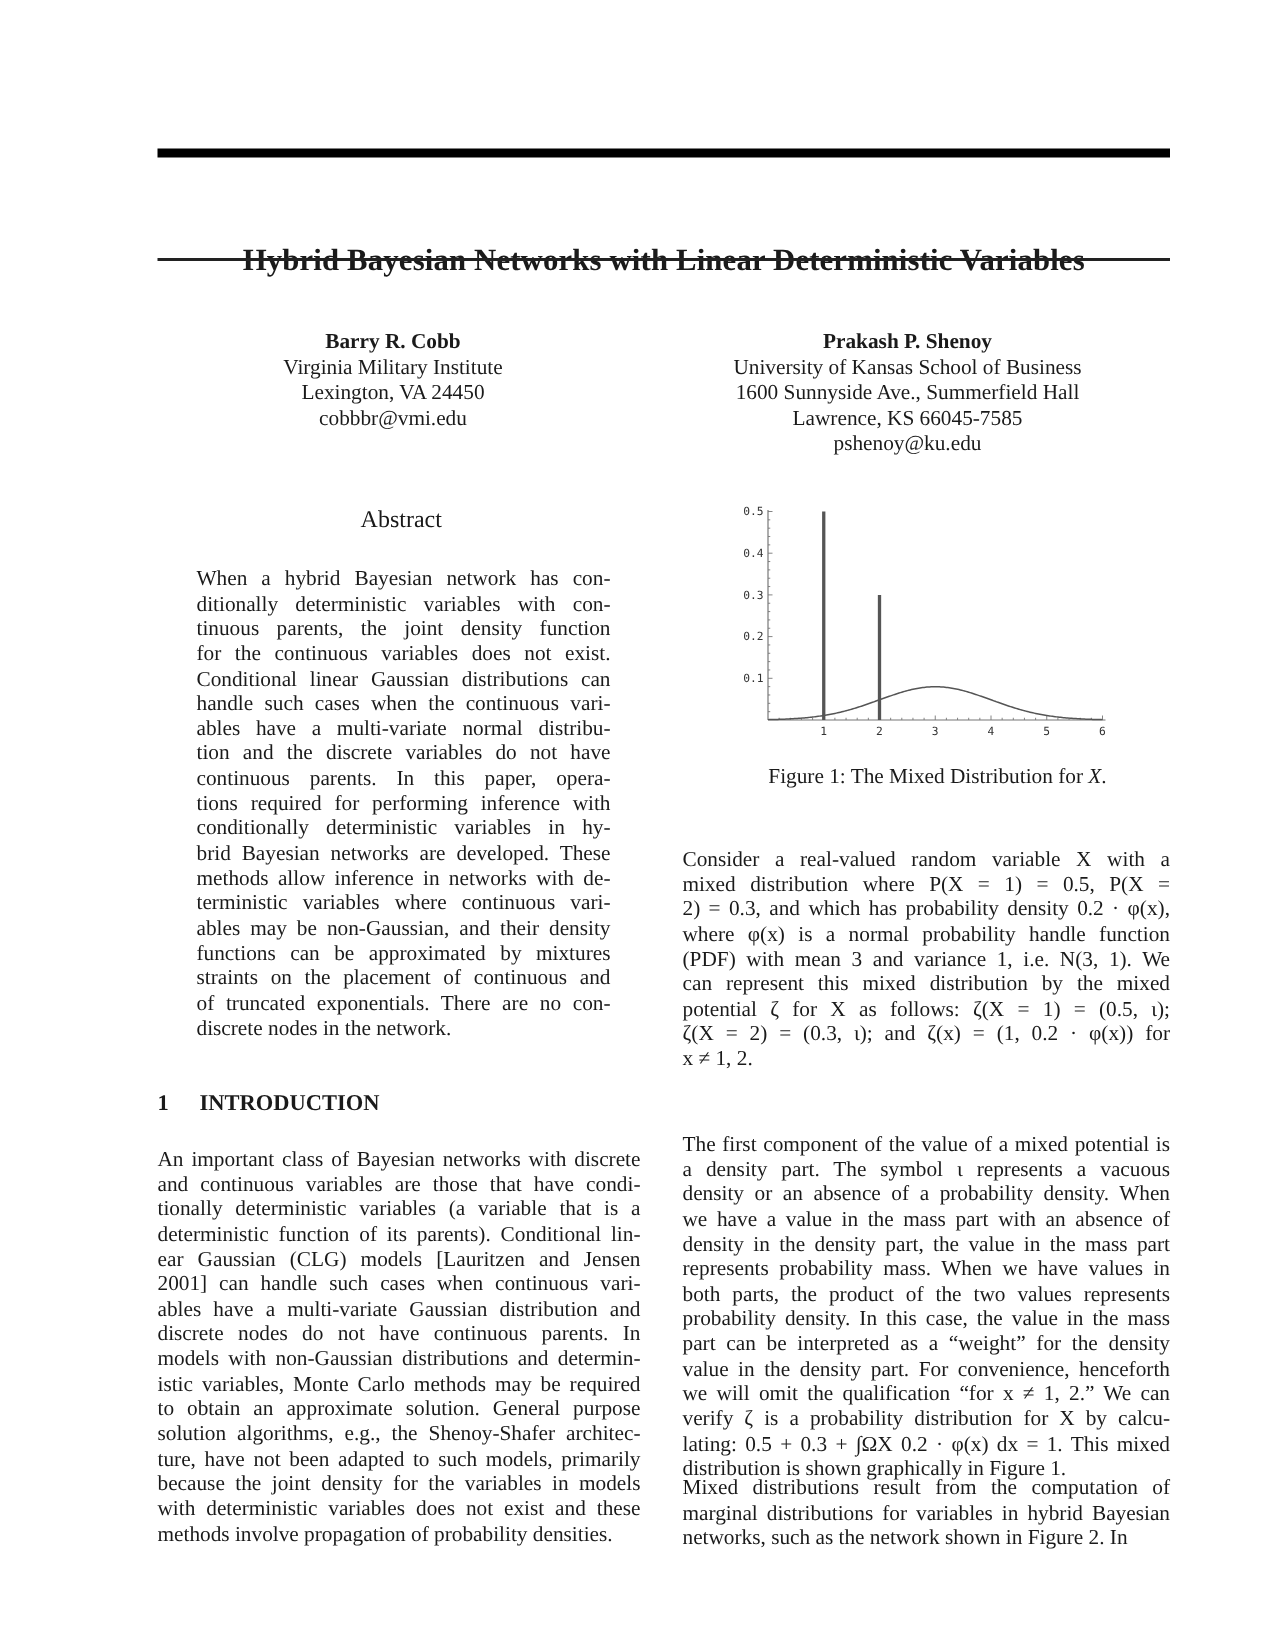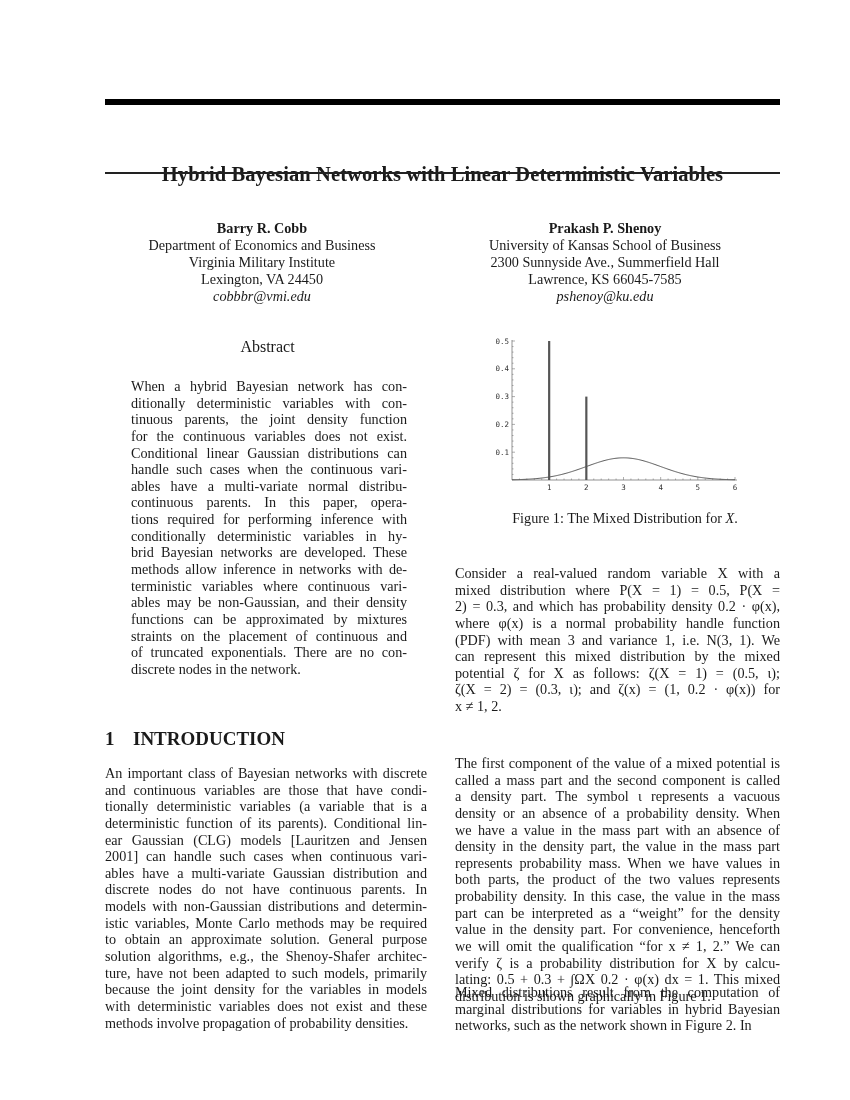--- a/index.html
+++ b/index.html
@@ -5,30 +5,30 @@
   html, body { margin: 0; padding: 0; background: #fff; }
   body { width: 850px; height: 1100px; position: relative; overflow: hidden;
          font-family: "DejaVu Serif", "Liberation Serif", serif; color: #1a1a1a; }
   .rule-top { position: absolute; left: 105px; top: 99px; width: 675px; height: 6px; background: #000; }
   .rule-bottom { position: absolute; left: 105px; top: 172px; width: 675px; height: 2px; background: #222; }
   .title { position: absolute; left: 105px; top: 126px; width: 675px; text-align: center;
            font-family: "Liberation Serif", serif; font-weight: bold; font-size: 20.5px; letter-spacing: 0.1px; margin-top: 37px; }
   .author { position: absolute; top: 220px; width: 320px; text-align: center;
             font-family: "Liberation Serif", serif; font-size: 14.2px; line-height: 17px; }
   .author .name { font-weight: bold; }
-  .author .email { font-style: italic; }
+  .author .email { }
   .a1 { left: 102px; }
   .a2 { left: 445px; }
   .abstract-h { position: absolute; left: 130px; width: 275px; top: 338px; text-align: center;
                 font-family: "Liberation Serif", serif; font-weight: normal; font-size: 16px; }
   .para { position: absolute; font-family: "Liberation Serif", serif; font-size: 14.2px;
           line-height: 16.65px; text-align: justify; }
   .abstract { left: 131px; width: 276px; top: 378px; }
   .sec-h { position: absolute; left: 105px; top: 728px; font-family: "Liberation Serif", serif;
-           font-weight: bold; font-size: 19px; }
+           font-weight: bold; font-size: 15px; }
   .sec-h .num { display: inline-block; width: 28px; }
   .intro { left: 105px; width: 322px; top: 765px; }
   .right1 { left: 455px; width: 325px; top: 565px; }
   .right2 { left: 455px; width: 325px; top: 723px; margin-top: 32px; }
   .right3 { left: 455px; width: 325px; top: 984px; }
   .para .line { display: block; text-align: justify; text-align-last: justify; white-space: nowrap; height: 16.65px; }
   .para .line.last { text-align-last: left; }
   .caption { position: absolute; left: 470px; width: 310px; top: 510px; text-align: center;
              font-family: "Liberation Serif", serif; font-size: 14.2px; }
   #chart { position: absolute; left: 480px; top: 330px; width: 270px; height: 165px; }
@@ -36,42 +36,42 @@
 </style>
 </head>
 <body>
 
 <div class="rule-top"></div>
 <div class="title">Hybrid Bayesian Networks with Linear Deterministic Variables</div>
 <div class="rule-bottom"></div>
 
 <div class="author a1">
   <div class="name">Barry R. Cobb</div>
-  <div>Department of Economics and Business</div>
   <div>Virginia Military Institute</div>
   <div>Lexington, VA 24450</div>
   <div class="email">cobbbr@vmi.edu</div>
 </div>
 <div class="author a2">
   <div class="name">Prakash P. Shenoy</div>
   <div>University of Kansas School of Business</div>
-  <div>2300 Sunnyside Ave., Summerfield Hall</div>
+  <div>1600 Sunnyside Ave., Summerfield Hall</div>
   <div>Lawrence, KS 66045-7585</div>
   <div class="email">pshenoy@ku.edu</div>
 </div>
 
 <div class="abstract-h">Abstract</div>
 <div class="para abstract">
     <span class="line">When a hybrid Bayesian network has con-</span>
     <span class="line">ditionally deterministic variables with con-</span>
     <span class="line">tinuous parents, the joint density function</span>
     <span class="line">for the continuous variables does not exist.</span>
     <span class="line">Conditional linear Gaussian distributions can</span>
     <span class="line">handle such cases when the continuous vari-</span>
     <span class="line">ables have a multi-variate normal distribu-</span>
+    <span class="line">tion and the discrete variables do not have</span>
     <span class="line">continuous parents.  In this paper, opera-</span>
     <span class="line">tions required for performing inference with</span>
     <span class="line">conditionally deterministic variables in hy-</span>
     <span class="line">brid Bayesian networks are developed. These</span>
     <span class="line">methods allow inference in networks with de-</span>
     <span class="line">terministic variables where continuous vari-</span>
     <span class="line">ables may be non-Gaussian, and their density</span>
     <span class="line">functions can be approximated by mixtures</span>
     <span class="line">straints on the placement of continuous and</span>
     <span class="line">of truncated exponentials. There are no con-</span>
@@ -185,21 +185,20 @@
     <span class="line">2) = 0.3, and which has probability density 0.2 · φ(x),</span>
     <span class="line">where φ(x) is a normal probability handle function</span>
     <span class="line">(PDF) with mean 3 and variance 1, i.e. N(3, 1).  We</span>
     <span class="line">can represent this mixed distribution by the mixed</span>
     <span class="line">potential ζ for X as follows:  ζ(X = 1) = (0.5, ι);</span>
     <span class="line">ζ(X = 2) = (0.3, ι);  and ζ(x) = (1, 0.2 · φ(x)) for</span>
     <span class="line last">x ≠ 1, 2.</span>
   </div>
 <div class="para right2">
     <span class="line">The first component of the value of a mixed potential is</span>
-    <span class="line">called a mass part and the second component is called</span>
     <span class="line">a density part.  The symbol ι represents a vacuous</span>
     <span class="line">density or an absence of a probability density.  When</span>
     <span class="line">we have a value in the mass part with an absence of</span>
     <span class="line">density in the density part, the value in the mass part</span>
     <span class="line">represents probability mass.  When we have values in</span>
     <span class="line">both parts, the product of the two values represents</span>
     <span class="line">probability density.  In this case, the value in the mass</span>
     <span class="line">part can be interpreted as a “weight” for the density</span>
     <span class="line">value in the density part.  For convenience, henceforth</span>
     <span class="line">we will omit the qualification “for x ≠ 1, 2.”  We can</span>

